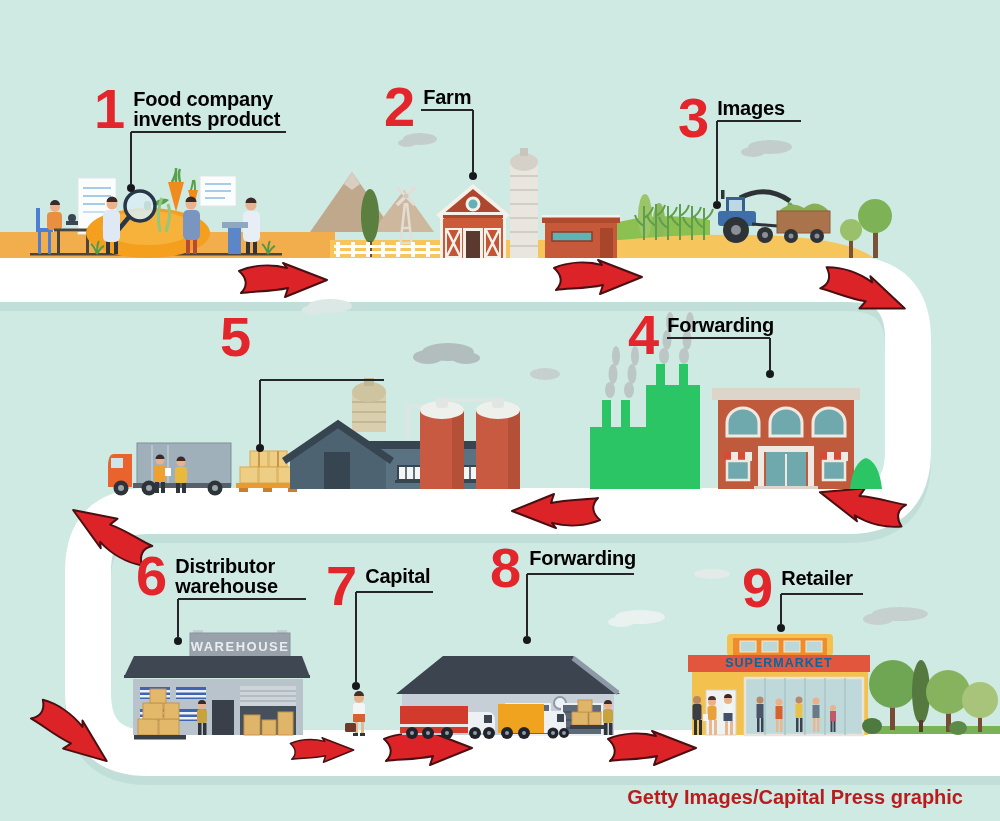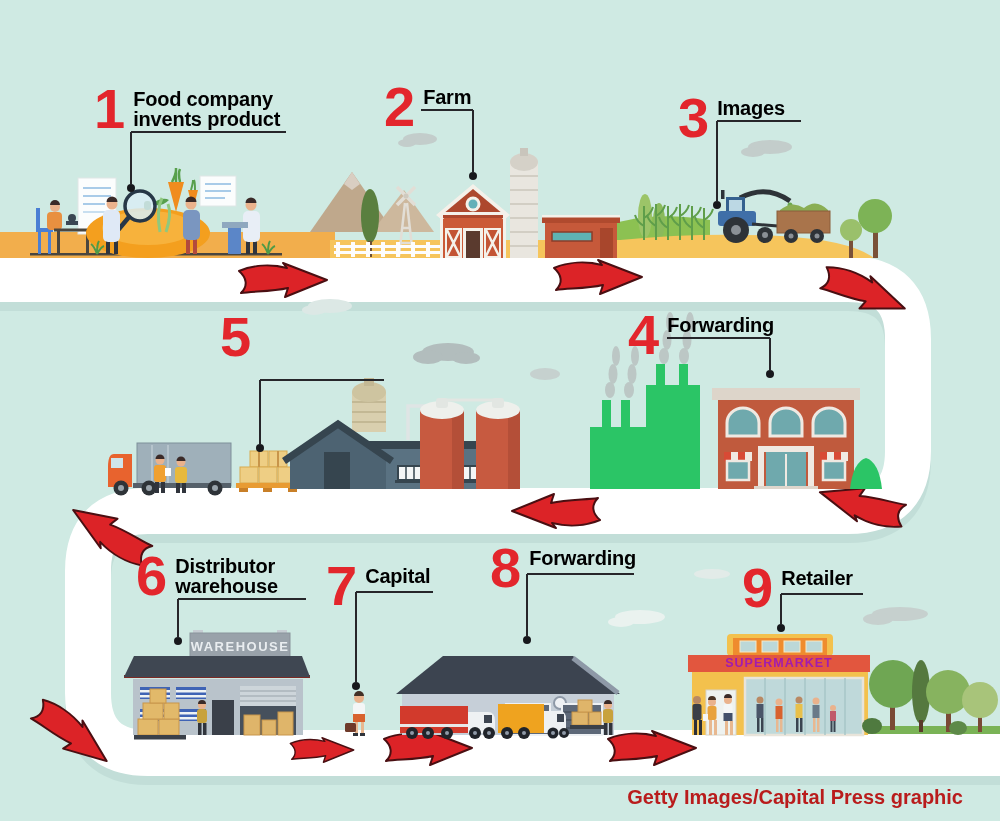--- a/index.html
+++ b/index.html
@@ -16,21 +16,21 @@
   .step{position:absolute;display:flex;gap:10px;align-items:flex-start;}
   .step .num{
     color:#e3262c;font-size:56px;font-weight:700;line-height:0.9;
     letter-spacing:-2px;
   }
   .step .lbl{
     color:#000000;font-size:20px;font-weight:700;line-height:20px;
     white-space:pre-line;padding-top:5px;letter-spacing:-0.2px;
   }
   .sign{
-    position:absolute;color:#a21caf;font-weight:700;text-align:center;
+    position:absolute;color:#0369a1;font-weight:700;text-align:center;
     overflow:hidden;
   }
   .sign.warehouse{
     left:190px;top:633px;width:100px;height:27px;line-height:27px;
     font-size:13px;letter-spacing:1.5px;color:#e9edf0;
   }
   .sign.supermarket{
     left:688px;top:655px;width:182px;height:17px;line-height:17px;
     font-size:12.5px;letter-spacing:1px;
   }

